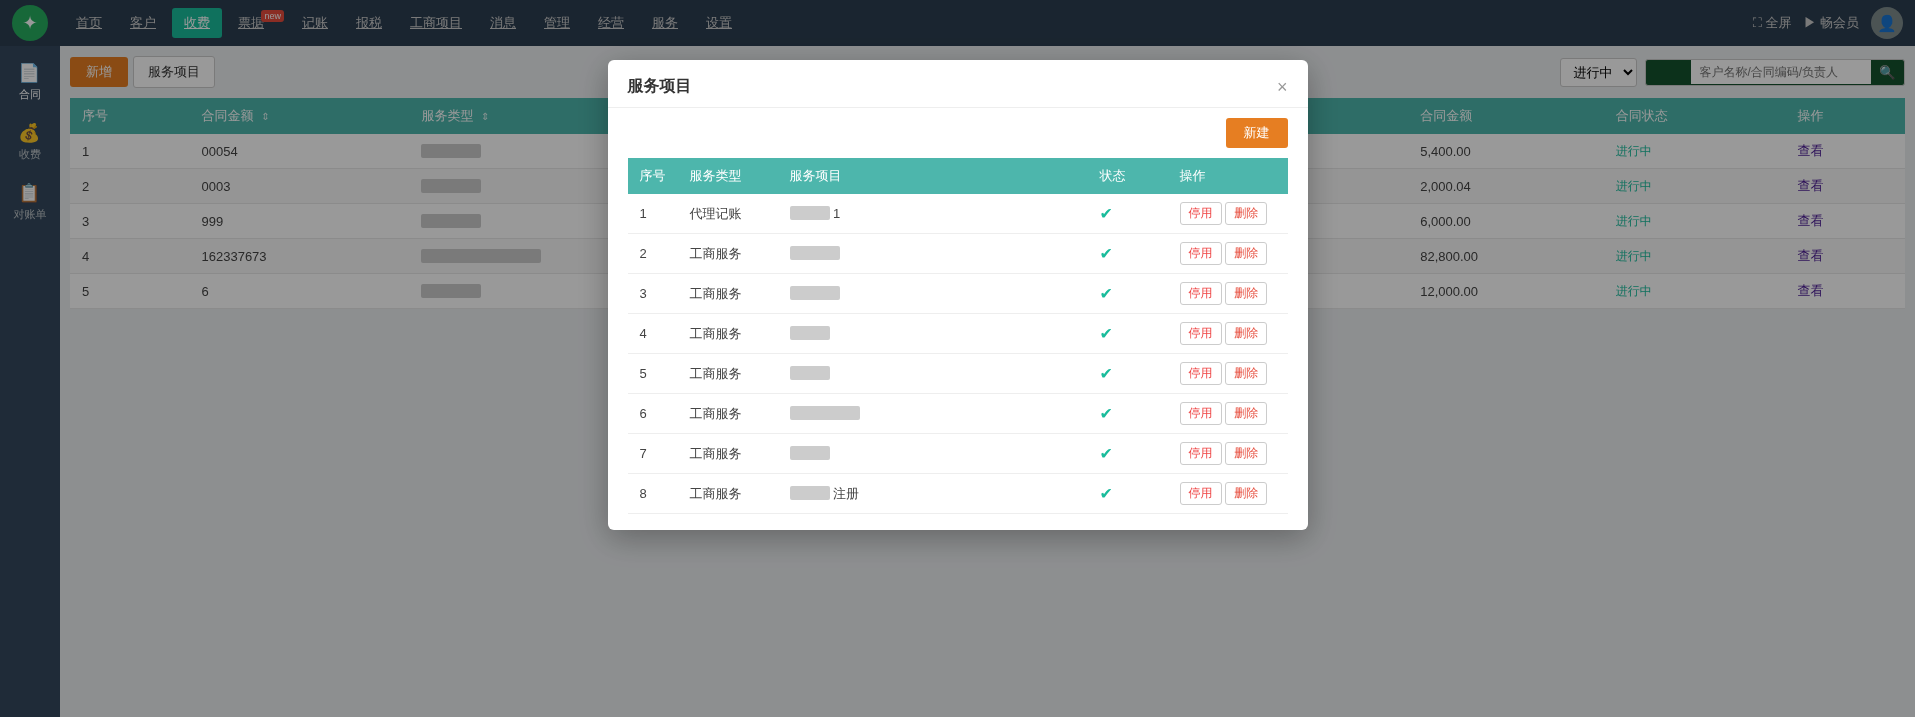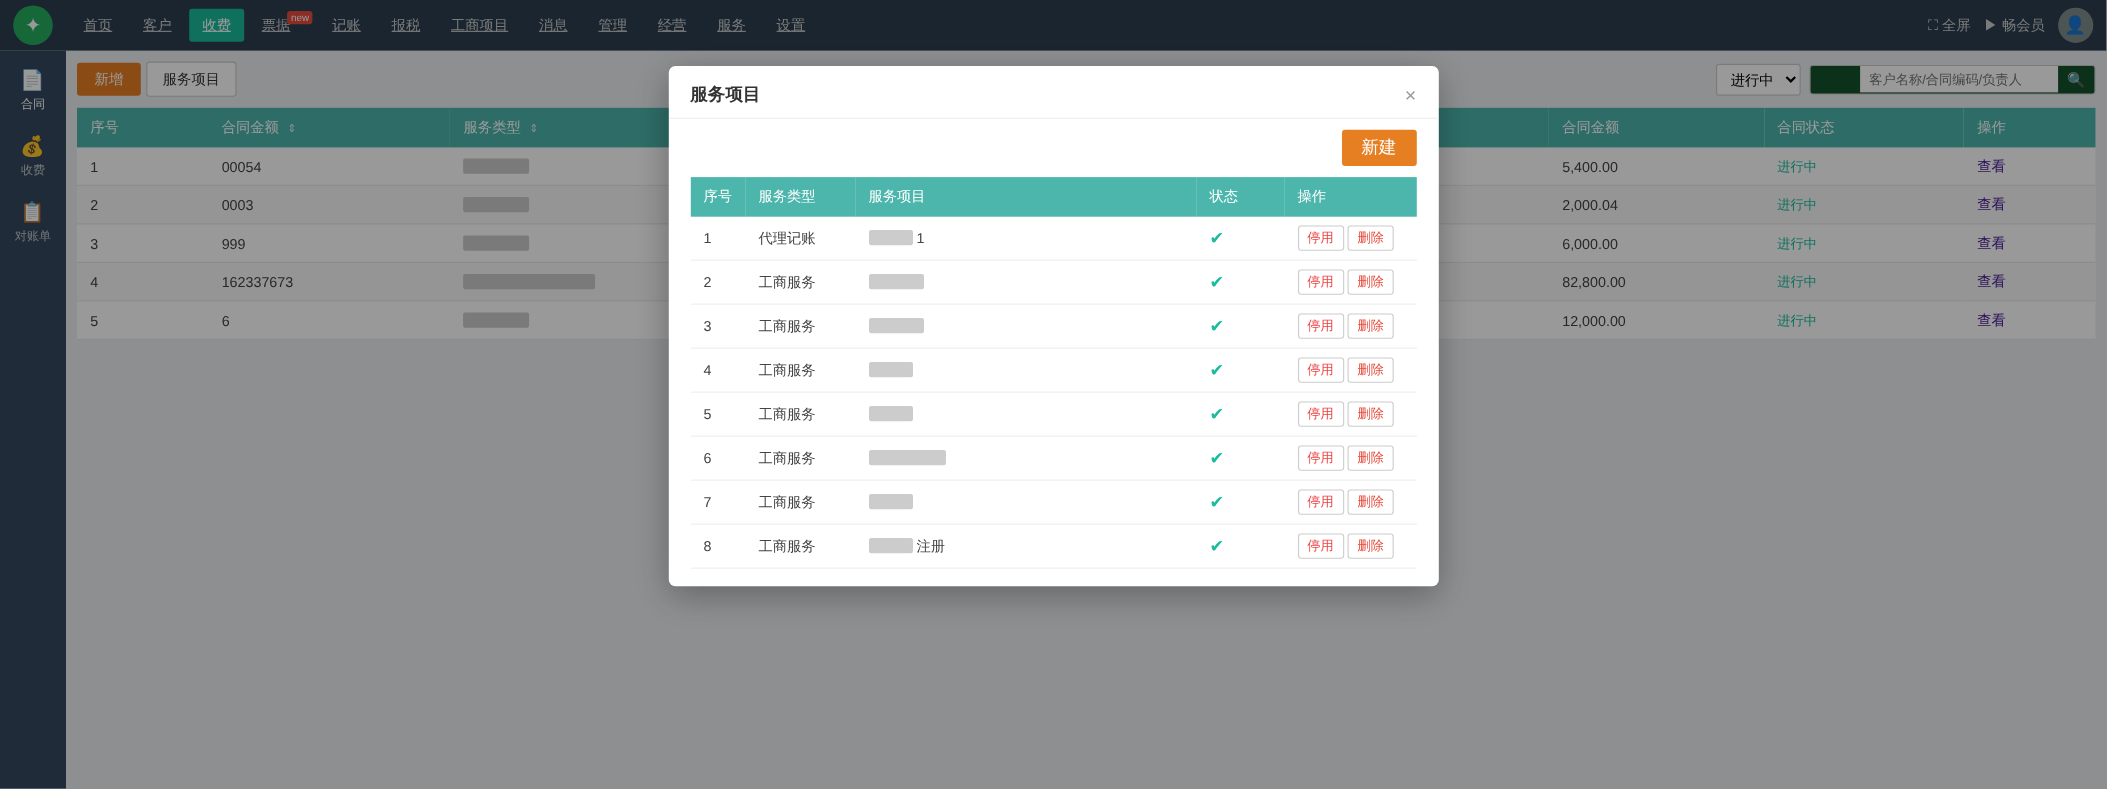--- a/index.html
+++ b/index.html
@@ -121,21 +121,21 @@
       padding: 16px 20px 10px 20px; border-bottom: 1px solid #eee;
     }
     .modal-title { font-size: 16px; font-weight: bold; color: #333; }
     .modal-close {
       background: none; border: none; font-size: 18px; cursor: pointer;
       color: #999; line-height: 1;
     }
     .modal-toolbar { padding: 10px 20px; display: flex; justify-content: flex-end; }
     .btn-new-modal {
       background: #e67e22; color: white; border: none;
-      padding: 6px 18px; border-radius: 3px; cursor: pointer; font-size: 16px;
+      padding: 6px 18px; border-radius: 3px; cursor: pointer; font-size: 13px;
     }
     .modal-body { overflow-y: auto; flex: 1; padding: 0 20px 16px 20px; }
     .service-table { width: 100%; border-collapse: collapse; }
     .service-table thead tr { background: #4db6ac; color: white; }
     .service-table thead th {
       padding: 9px 12px; text-align: left; font-weight: normal; font-size: 13px;
     }
     .service-table tbody tr { border-bottom: 1px solid #eee; }
     .service-table tbody td { padding: 8px 12px; font-size: 13px; color: #444; }
     .status-check { color: #1abc9c; font-size: 16px; }

